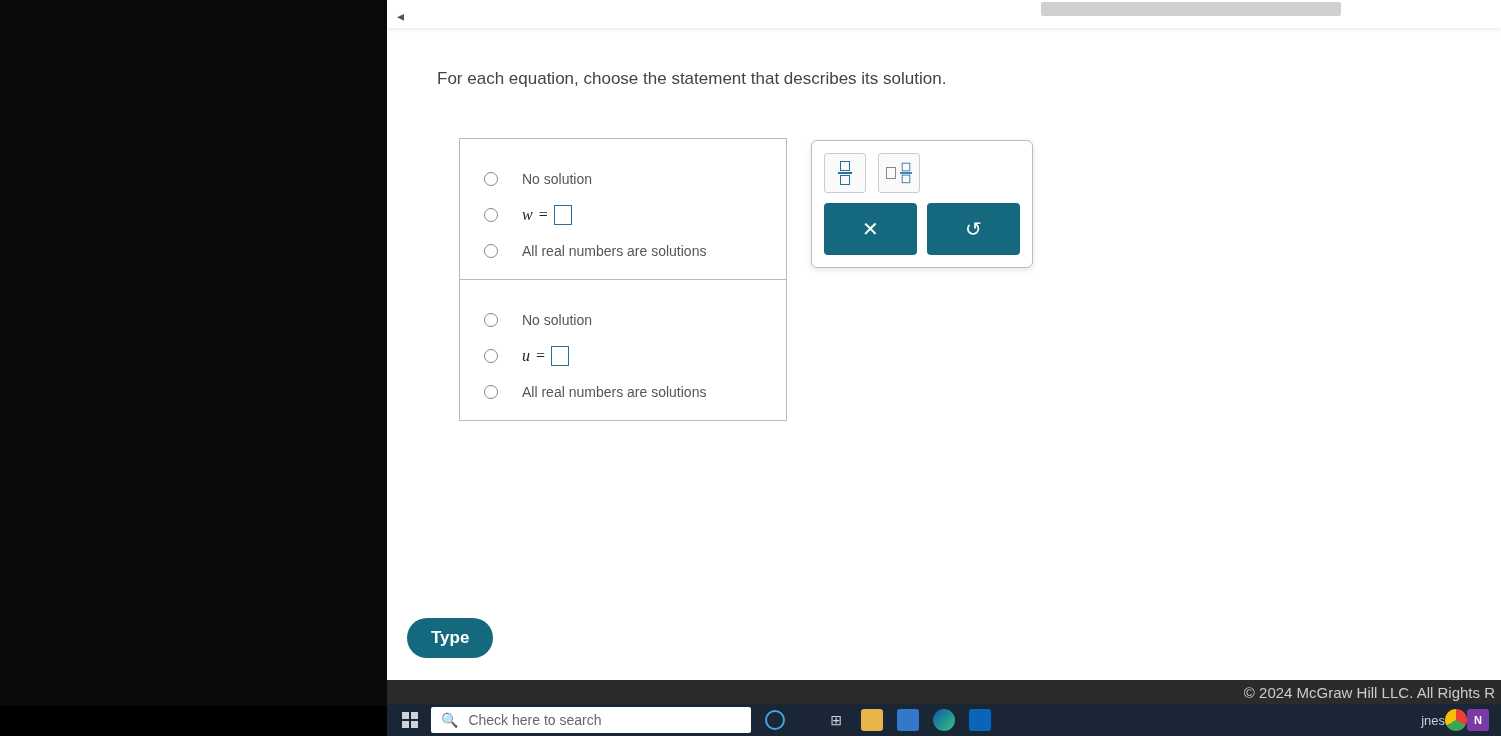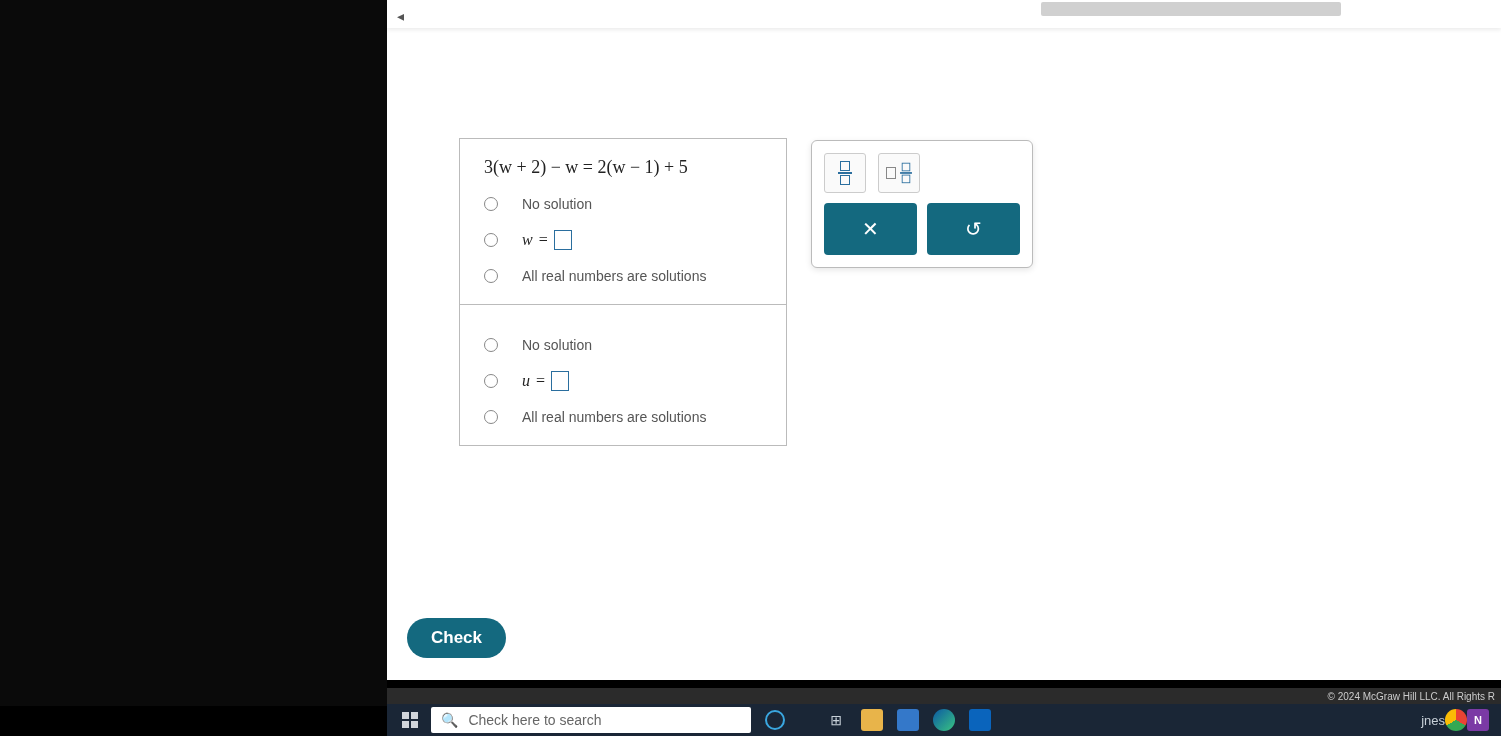--- a/index.html
+++ b/index.html
@@ -142,24 +142,24 @@
     color: #fff;
     border-radius: 22px;
     padding: 10px 24px;
     font-size: 17px;
     font-weight: 600;
     cursor: pointer;
   }
   .copyright-strip {
     position: absolute;
     left: 387px; bottom: 32px;
-    right: 0; height: 16px;
+    right: 0; height: 24px;
     background: #2b2b2b;
     color: #ccc;
-    font-size: 10px;
+    font-size: 15px;
     display: flex;
     align-items: center;
     justify-content: flex-end;
     padding-right: 6px;
   }
   .taskbar {
     position: absolute;
     left: 387px; bottom: 0;
     right: 0; height: 32px;
     background: #1a2636;
@@ -203,25 +203,25 @@
 
 <div class="left-panel"></div>
 
 <div class="main-area">
   <div class="shadow-bar">
     <div class="nav-back">◂</div>
     <div class="progress-stub"></div>
   </div>
 
   <div class="prompt">
+    <div>For each equation, choose the statement that describes its solution.</div>
   </div>
 
   <div class="question-box">
     <div class="q-section">
-      <div class="equation">3(w + 2) − w = 2(w − 1) + 5</div>
       <div class="opt-row">
         <span class="radio"></span>
         <span>No solution</span>
       </div>
       <div class="opt-row">
         <span class="radio"></span>
         <span class="var-eq">
           <span>w</span>
           <span style="font-style:normal"> = </span>
           <span class="input-slot"></span>
@@ -277,21 +277,21 @@
       <div class="kp-action">
         <span>✕</span>
       </div>
       <div class="kp-action">
         <span>↺</span>
       </div>
     </div>
   </div>
 
   <div class="check-btn">
-    <span>Check</span>
+    <span>Type</span>
   </div>
 </div>
 
 <div class="copyright-strip">
   <span>© 2024 McGraw Hill LLC. All Rights R</span>
 </div>
 
 <div class="taskbar">
   <div class="tb-start">
     <svg width="16" height="16" viewBox="0 0 16 16">

